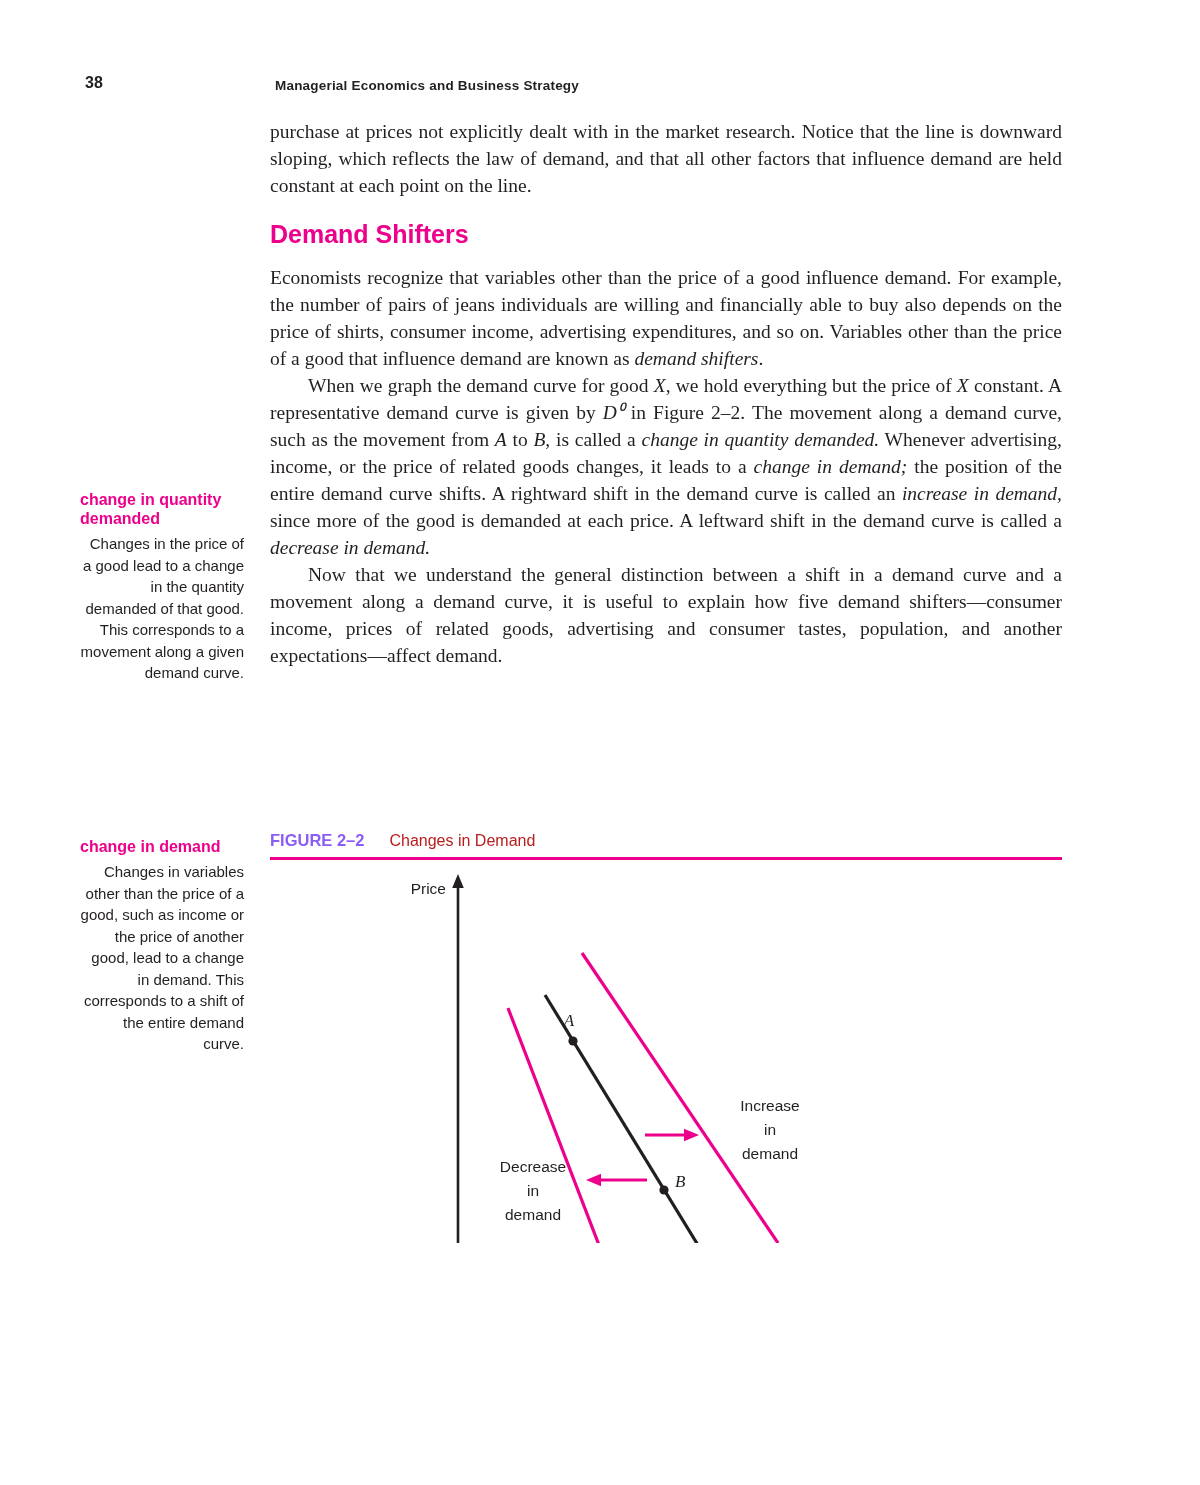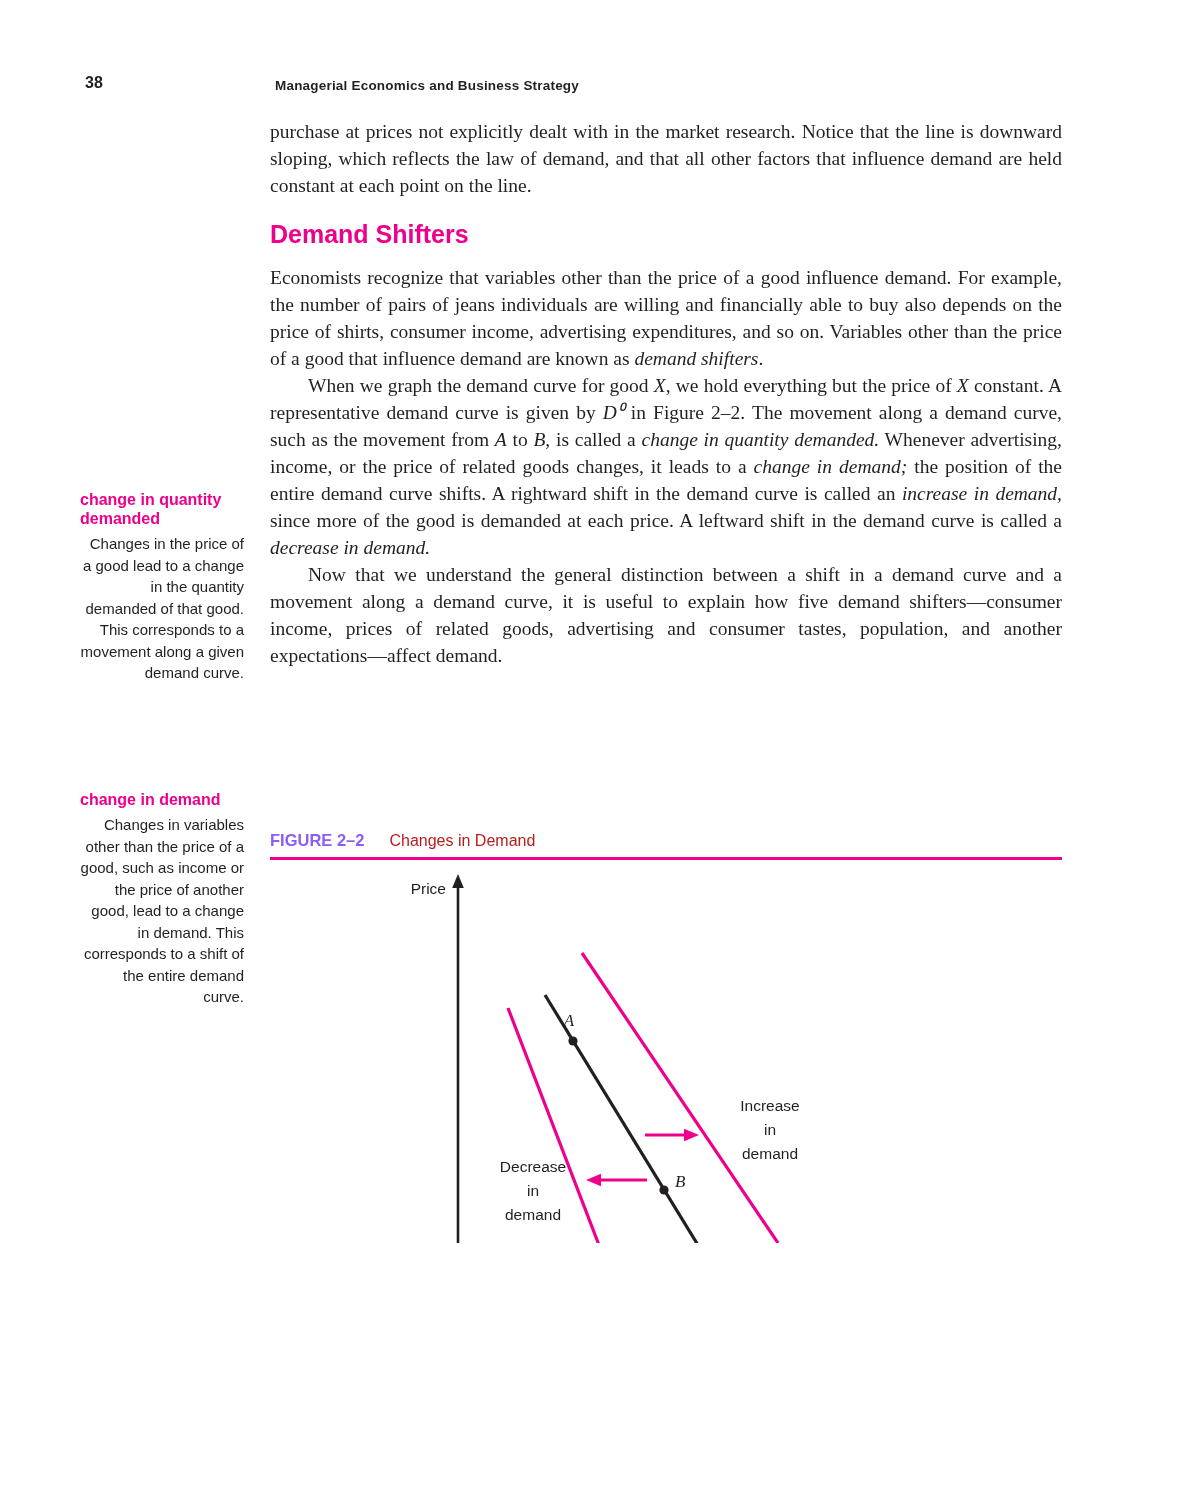--- a/index.html
+++ b/index.html
@@ -41,21 +41,21 @@
   .para.indent { text-indent: 38px; }
   .section-heading {
     margin: 21px 0 15px 0;
     font: bold 25px/29px "Liberation Sans", sans-serif;
     color: #ec008c;
   }
 
   
   .margin-note { position: absolute; left: 80px; width: 164px; }
   .note-1 { top: 474px; margin-top: 16px; }
-  .note-2 { top: 790px; }
+  .note-2 { top: 837px; }
   .note-term {
     margin: 0 0 5px 0;
     font: bold 16px/19px "Liberation Sans", sans-serif;
     color: #ec008c;
   }
   .note-def {
     margin: 0;
     font: 15px/21.5px "Liberation Sans", sans-serif;
     color: #231f20;
     text-align: right;

